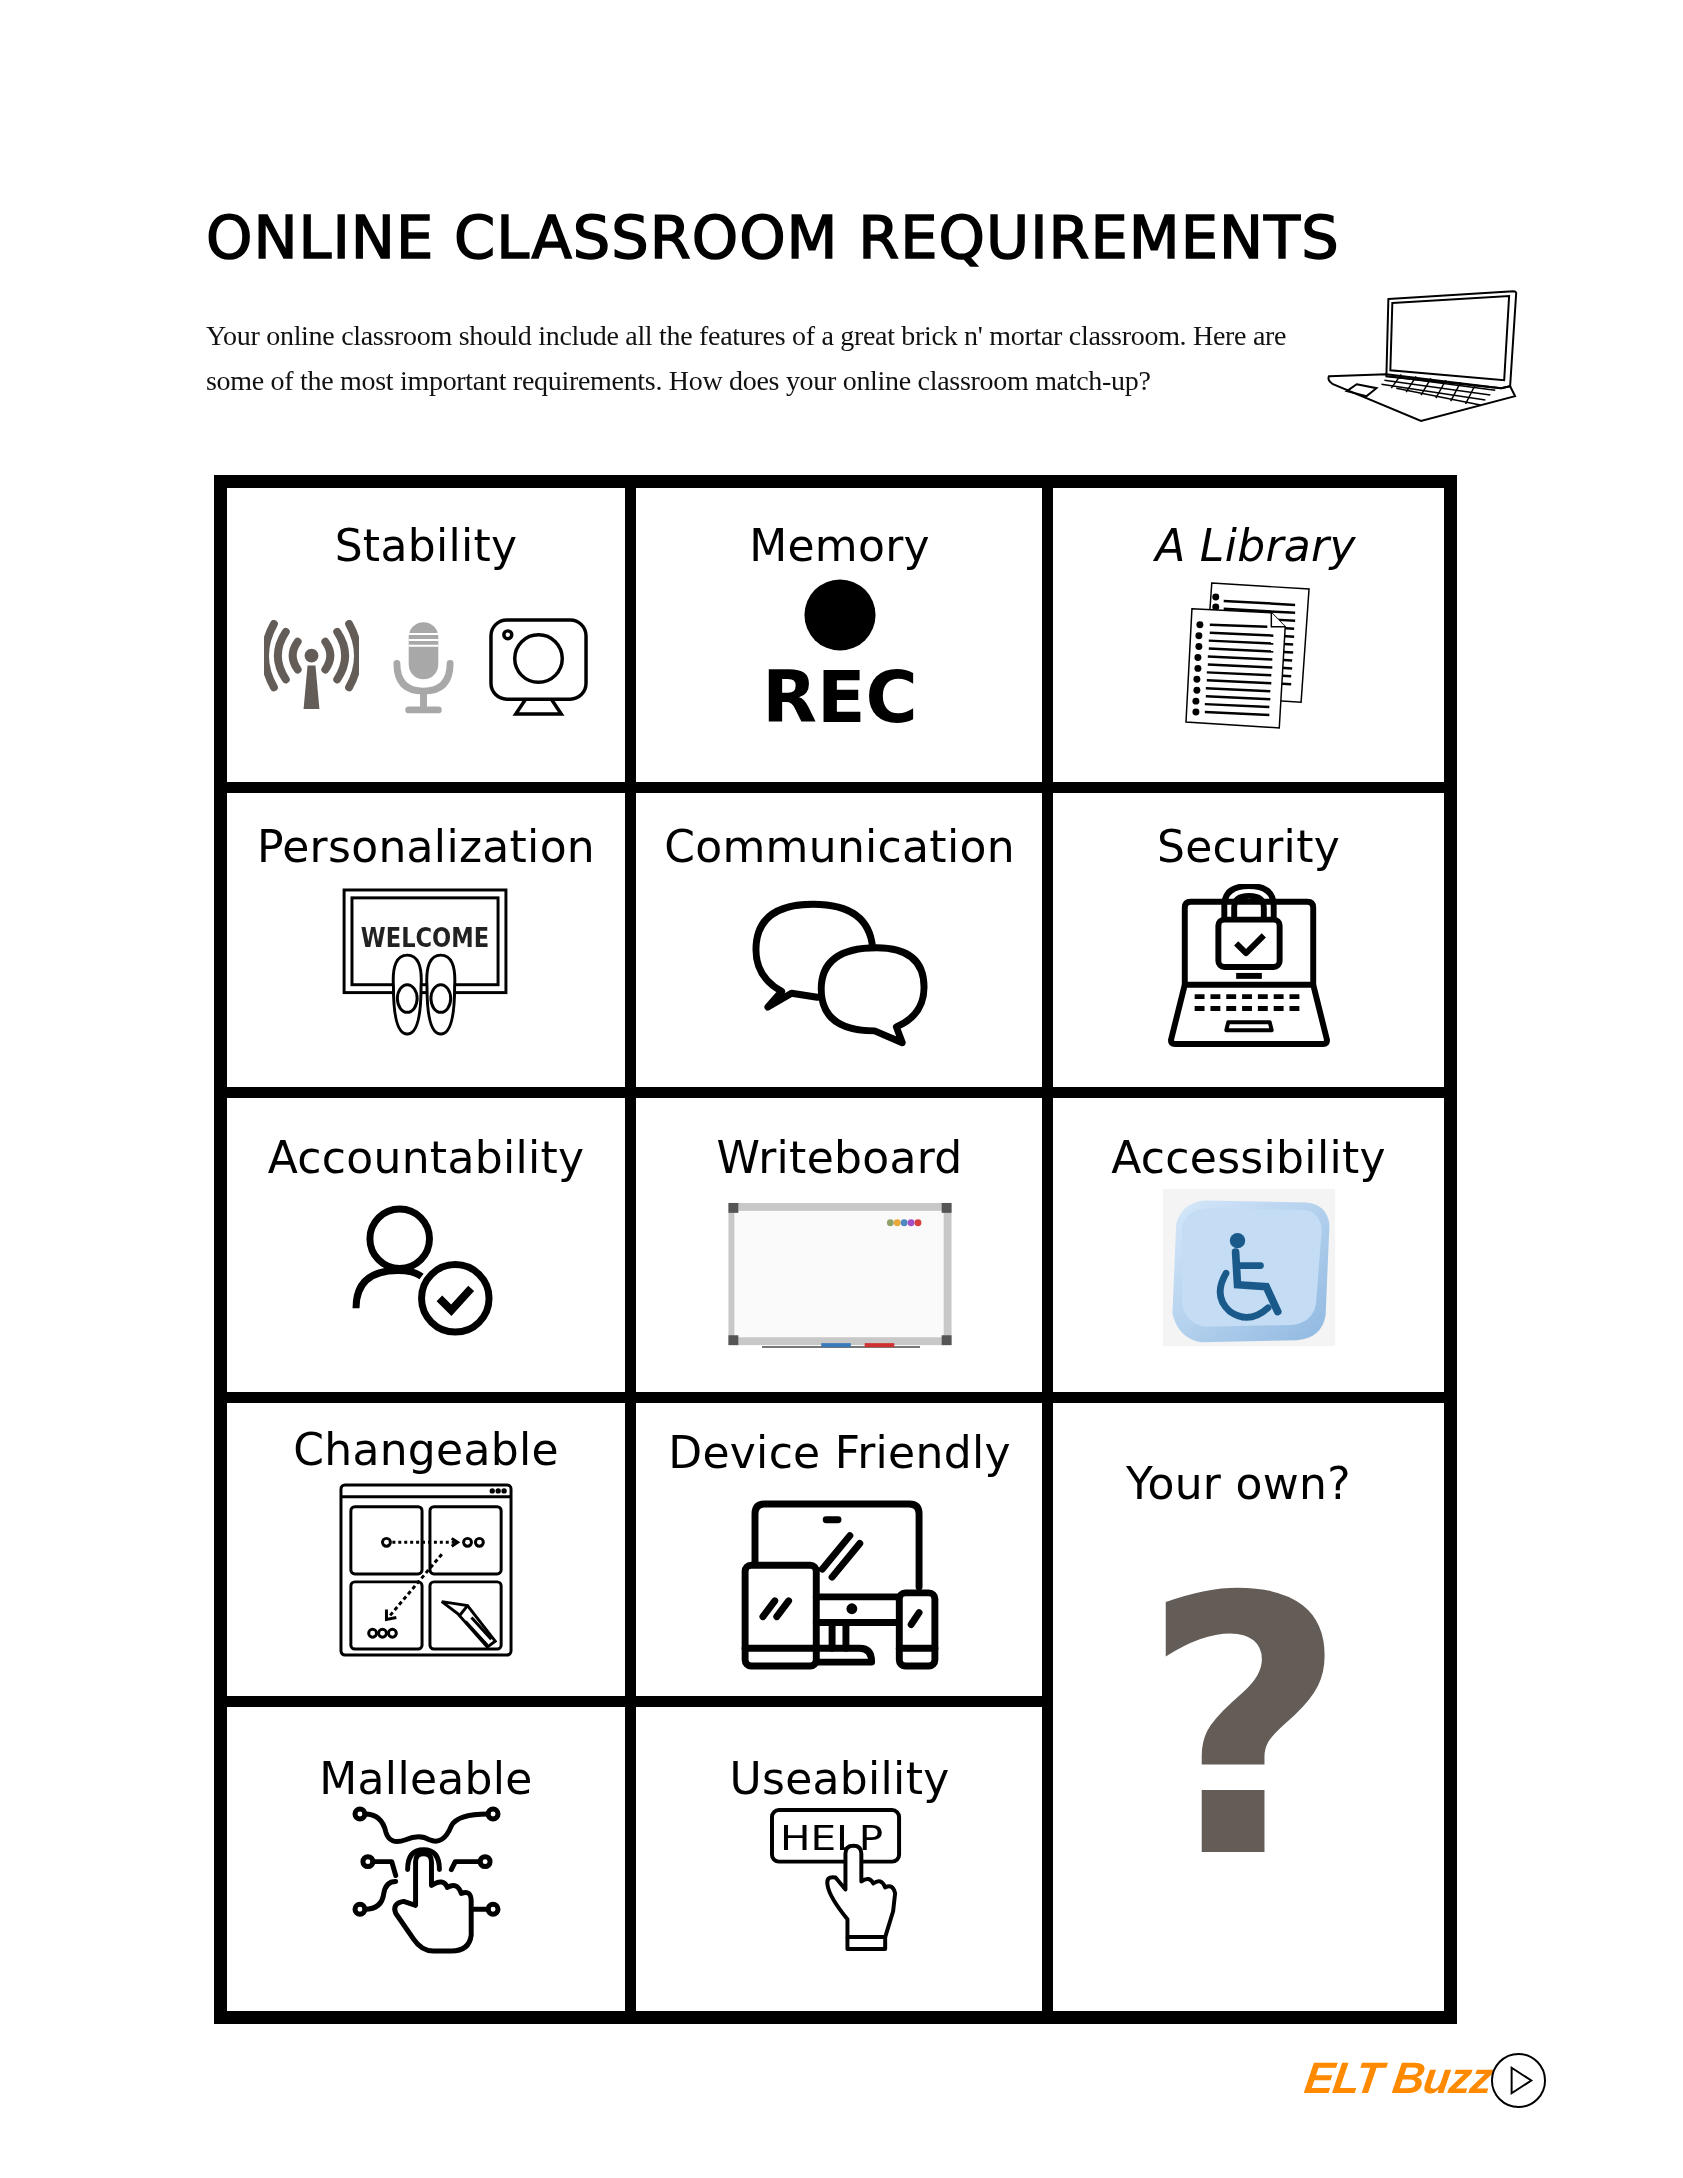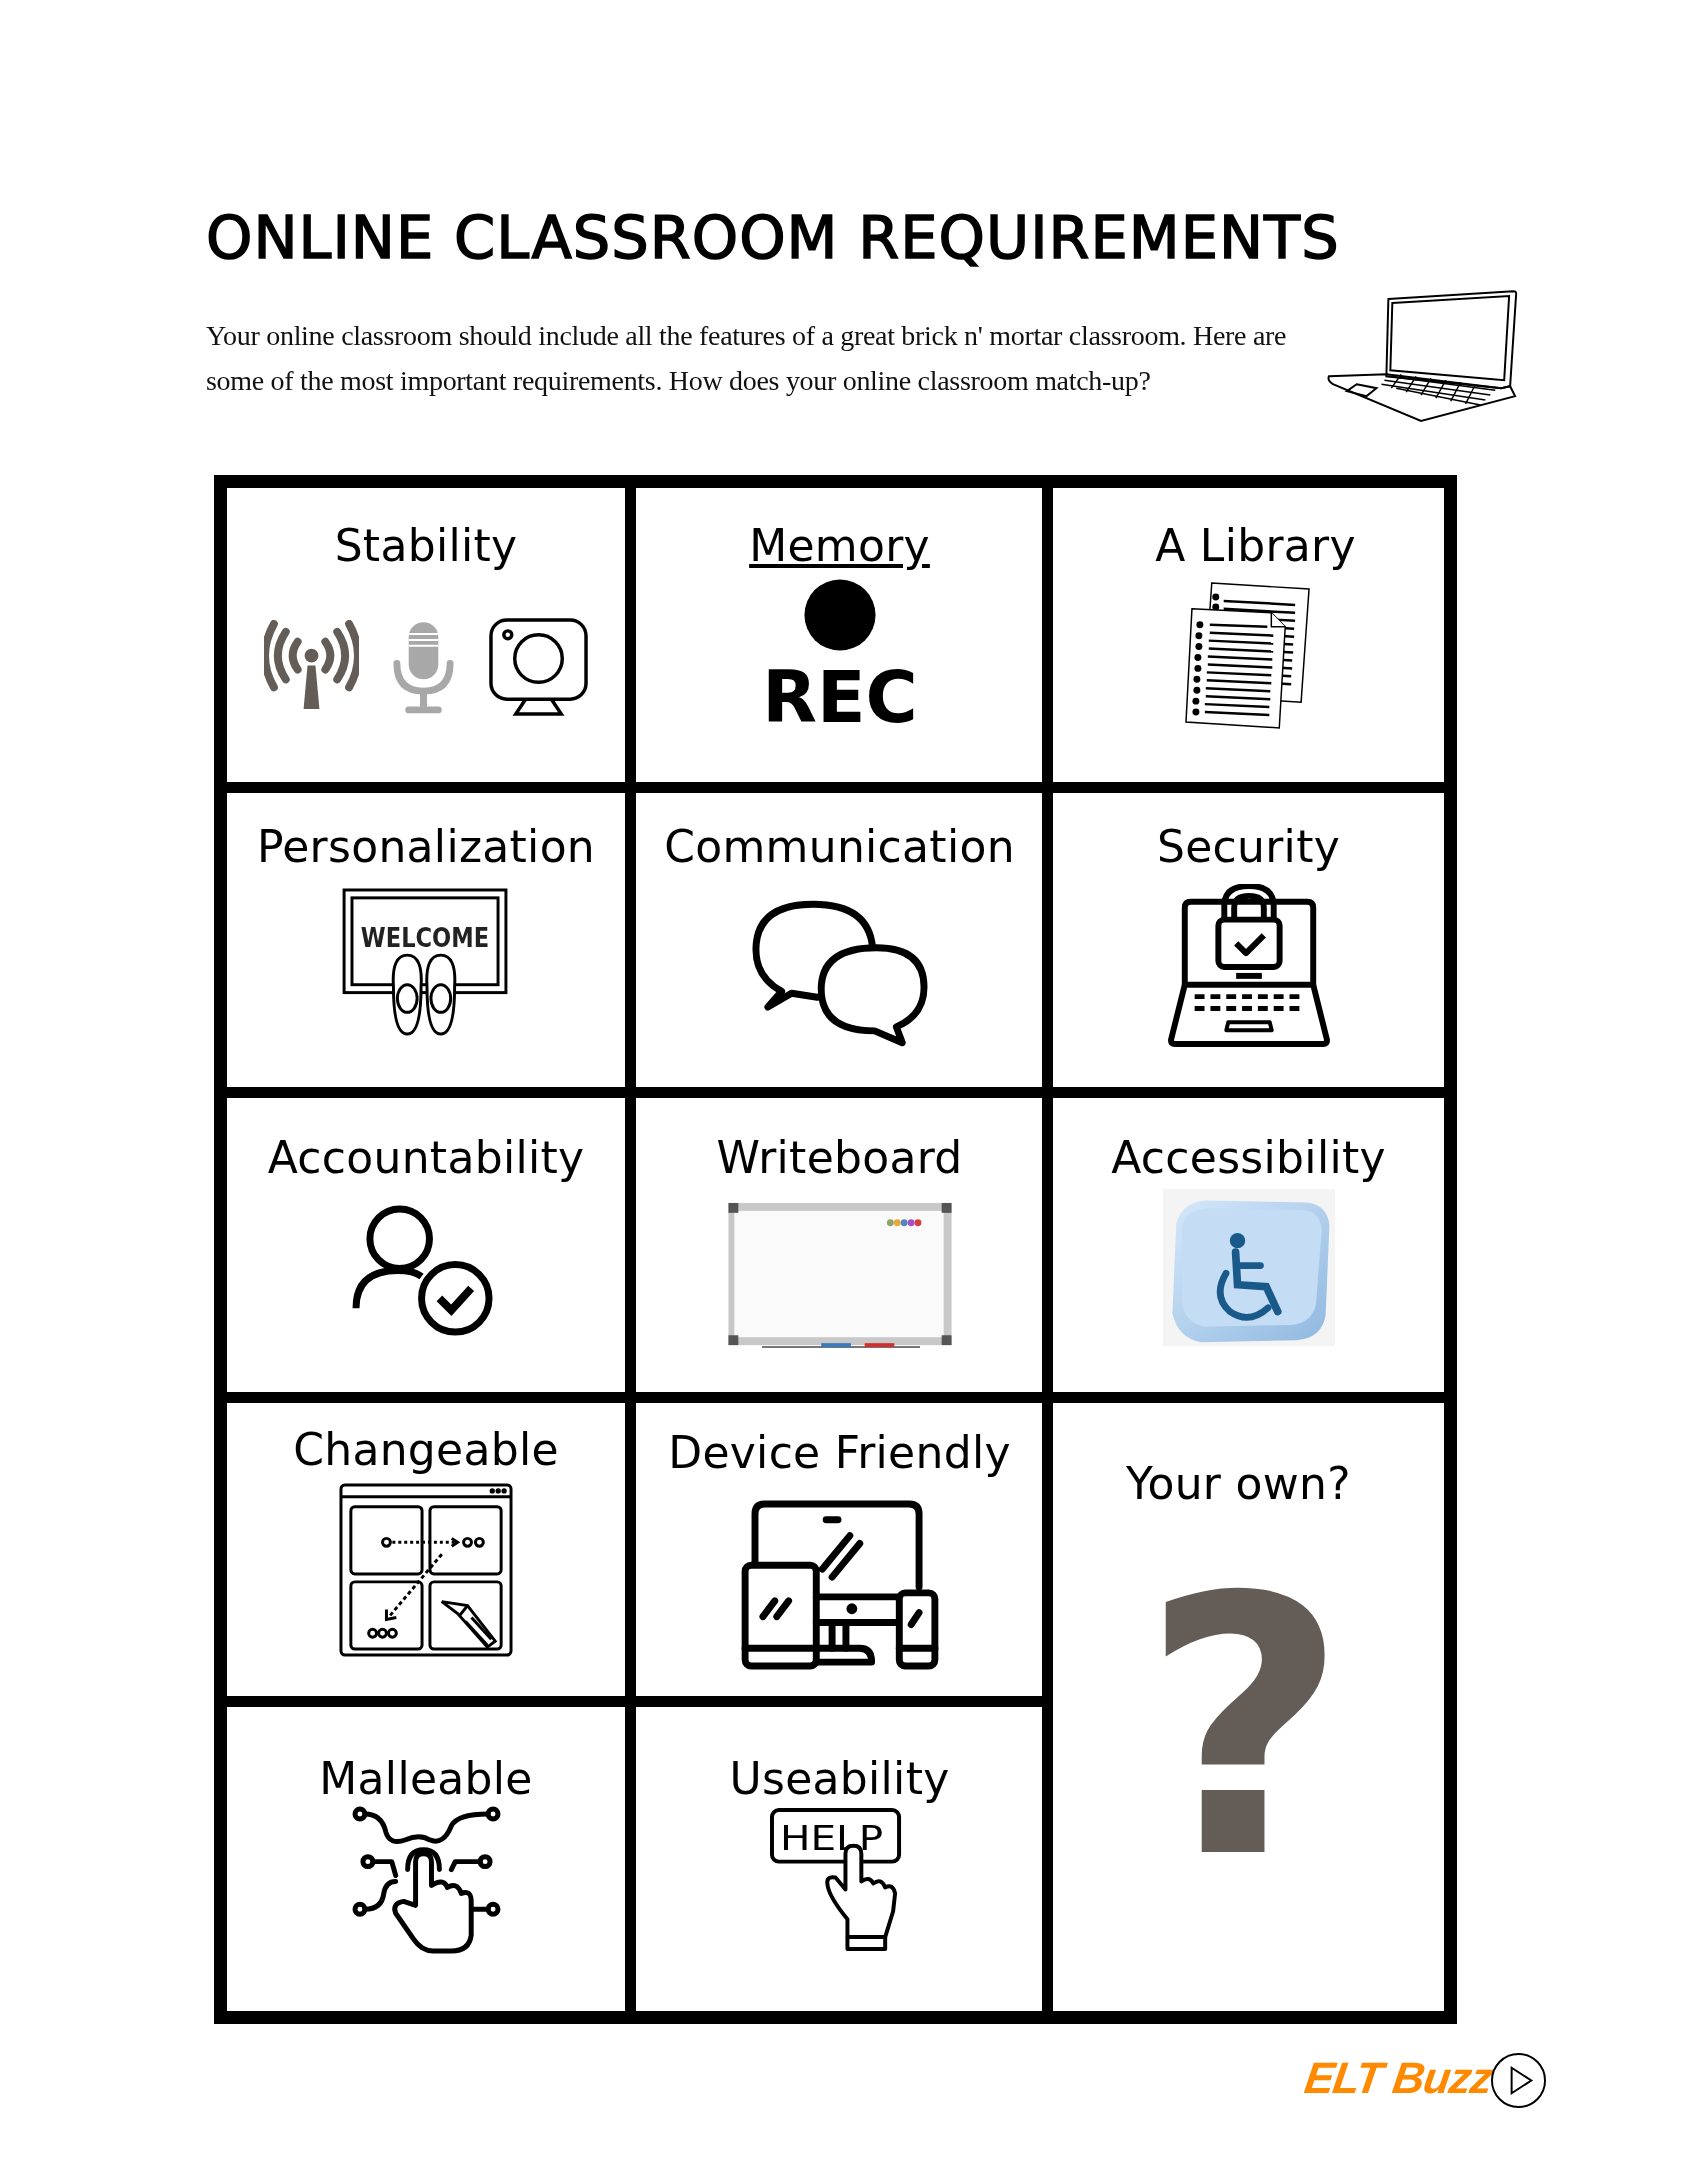--- a/index.html
+++ b/index.html
@@ -73,30 +73,30 @@
     </svg>
     <svg width="101" height="101" viewBox="0 0 102 102" fill="none" stroke="#000" stroke-width="3.5">
       <rect x="3" y="3" width="96" height="80" rx="16"></rect>
       <circle cx="51" cy="42" r="24"></circle>
       <circle cx="20" cy="18" r="4"></circle>
       <path d="M38 83 L28 98 L74 98 L64 83"></path>
     </svg>
   </div>
 </div>
 
-<div class="cell" style="left:636px; top:488px; width:407px; height:252px;text-decoration:underline;">
+<div class="cell" style="left:636px; top:488px; width:407px; height:252px;">
   <div class="cell-label" style="margin-top:30px;">Memory</div>
   <svg width="158" height="149" viewBox="0 0 160 150" style="margin-top:6px;">
     <circle cx="80" cy="36" r="36" fill="#000"></circle>
     <text x="80" y="144" text-anchor="middle" font-family="DejaVu Sans, sans-serif" font-weight="bold" font-size="72" fill="#000">REC</text>
   </svg>
 </div>
 
 <div class="cell" style="left:1053px; top:488px; width:391px; height:294px;">
-  <div class="cell-label" style="margin-top:30px; margin-left:14px;">A Library</div>
+  <div class="cell-label" style="margin-top:30px; margin-left:14px;font-style:italic;">A Library</div>
   <svg width="129" height="149" viewBox="0 0 130 150" style="margin-top:8px;">
     <path d="M28 2 L126 8 L118 122 L20 116 Z" fill="#fff" stroke="#000" stroke-width="1.5"></path>
     <g stroke="#000" stroke-width="2.5">
         <path d="M40 20 L112 24"></path>
         <path d="M40 28 L112 32"></path>
         <path d="M40 36 L112 40"></path>
         <path d="M40 44 L111 48"></path>
         <path d="M40 52 L111 56"></path>
         <path d="M40 60 L110 64"></path>
         <path d="M40 68 L110 72"></path>

